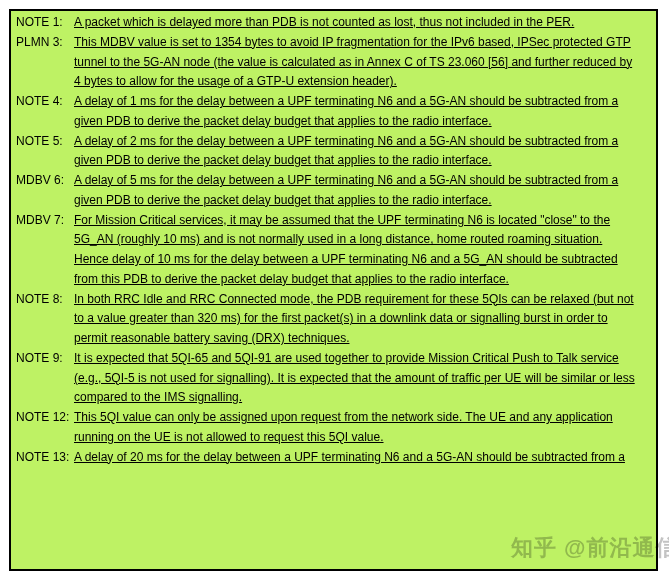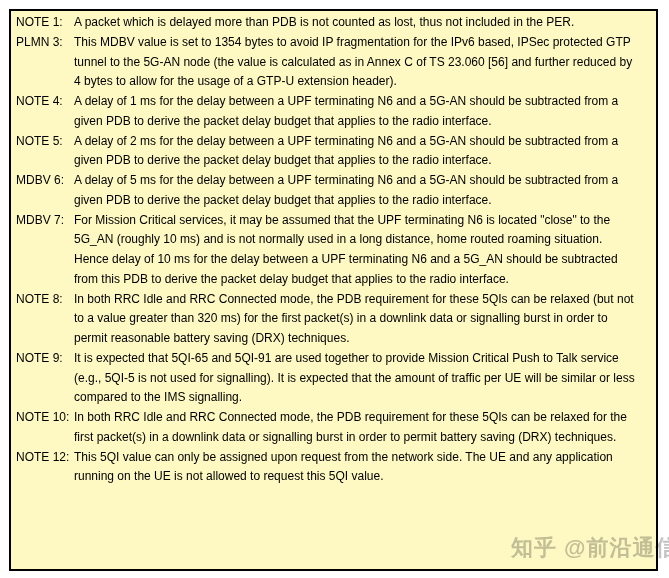--- a/index.html
+++ b/index.html
@@ -16,38 +16,39 @@
     color: #000000;
   }
   .note-table {
     position: absolute;
     left: 9px;
     top: 9px;
     width: 649px;
     height: 562px;
     box-sizing: border-box;
     border: 2px solid #000000;
-    background: #fef9c3;
+    background: #bef264;
     padding: 2px 8px 0 5px;
     overflow: hidden;
     font-size: 12px;
     line-height: 19.75px;
   }
   .note-row {
     display: flex;
     align-items: flex-start;
   }
   .note-label {
     flex: 0 0 58px;
     width: 58px;
     white-space: pre;
   }
   .note-text {
     flex: 1 1 auto;
     white-space: pre;
+    text-decoration: underline;
   }
   .watermark {
     position: absolute;
     left: 511px;
     top: 533px;
     font-size: 22px;
     font-weight: bold;
     letter-spacing: 1px;
     color: #c3c3c3;
     text-shadow: 1px 1px 0 #ffffff;
@@ -108,29 +109,28 @@
 permit reasonable battery saving (DRX) techniques.</span>
   </div>
 
   <div class="note-row">
     <span class="note-label">NOTE 9:</span>
     <span class="note-text">It is expected that 5QI-65 and 5QI-91 are used together to provide Mission Critical Push to Talk service
 (e.g., 5QI-5 is not used for signalling). It is expected that the amount of traffic per UE will be similar or less
 compared to the IMS signalling.</span>
   </div>
 
-  <div class="note-row">
-    <span class="note-label">NOTE 10:</span>
-    <span class="note-text">In both RRC Idle and RRC Connected mode, the PDB requirement for these 5QIs can be relaxed for the
-first packet(s) in a downlink data or signalling burst in order to permit battery saving (DRX) techniques.</span>
-  </div>
 
 
   <div class="note-row">
     <span class="note-label">NOTE 12:</span>
     <span class="note-text">This 5QI value can only be assigned upon request from the network side. The UE and any application
 running on the UE is not allowed to request this 5QI value.</span>
   </div>
 
+  <div class="note-row">
+    <span class="note-label">NOTE 13:</span>
+    <span class="note-text">A delay of 20 ms for the delay between a UPF terminating N6 and a 5G-AN should be subtracted from a</span>
+  </div>
 
 </div>
 
 <div class="watermark">知乎 @前沿通信</div>
 
 </body></html>

